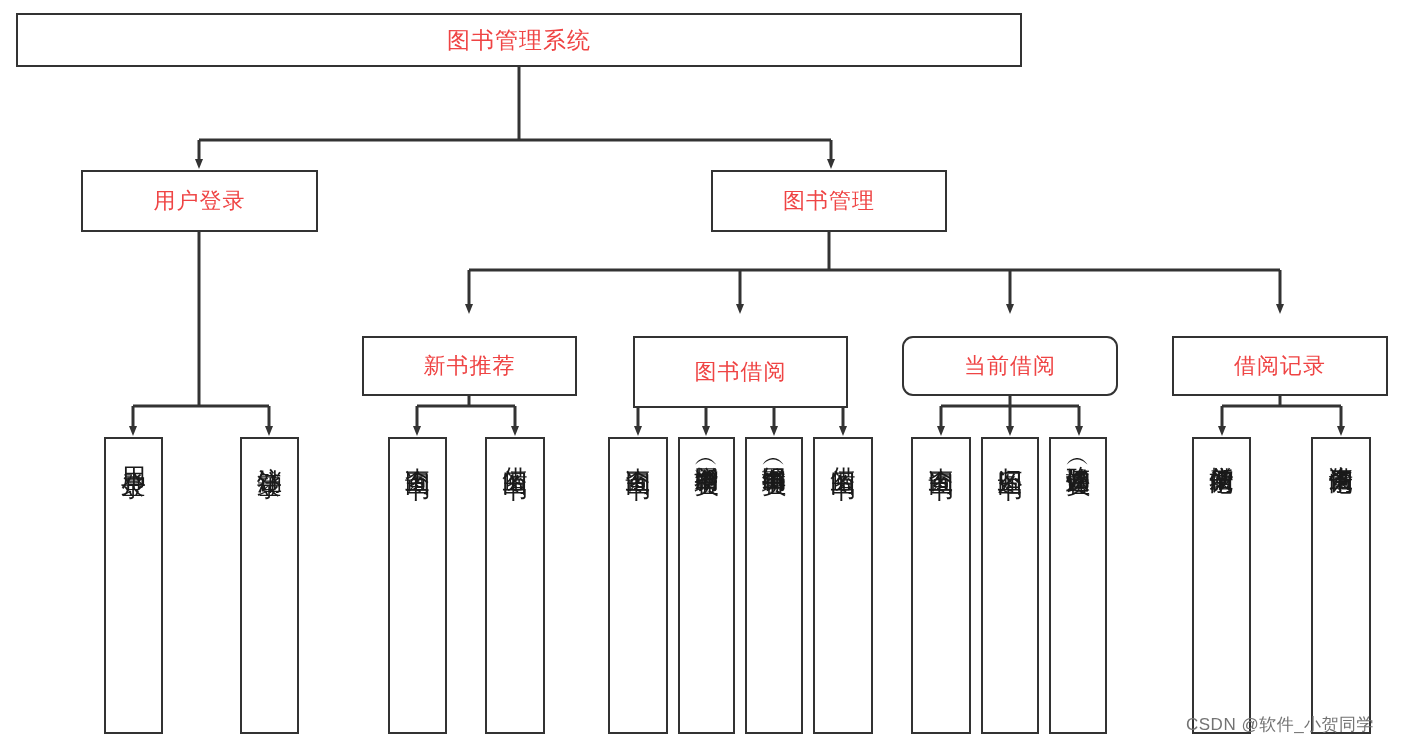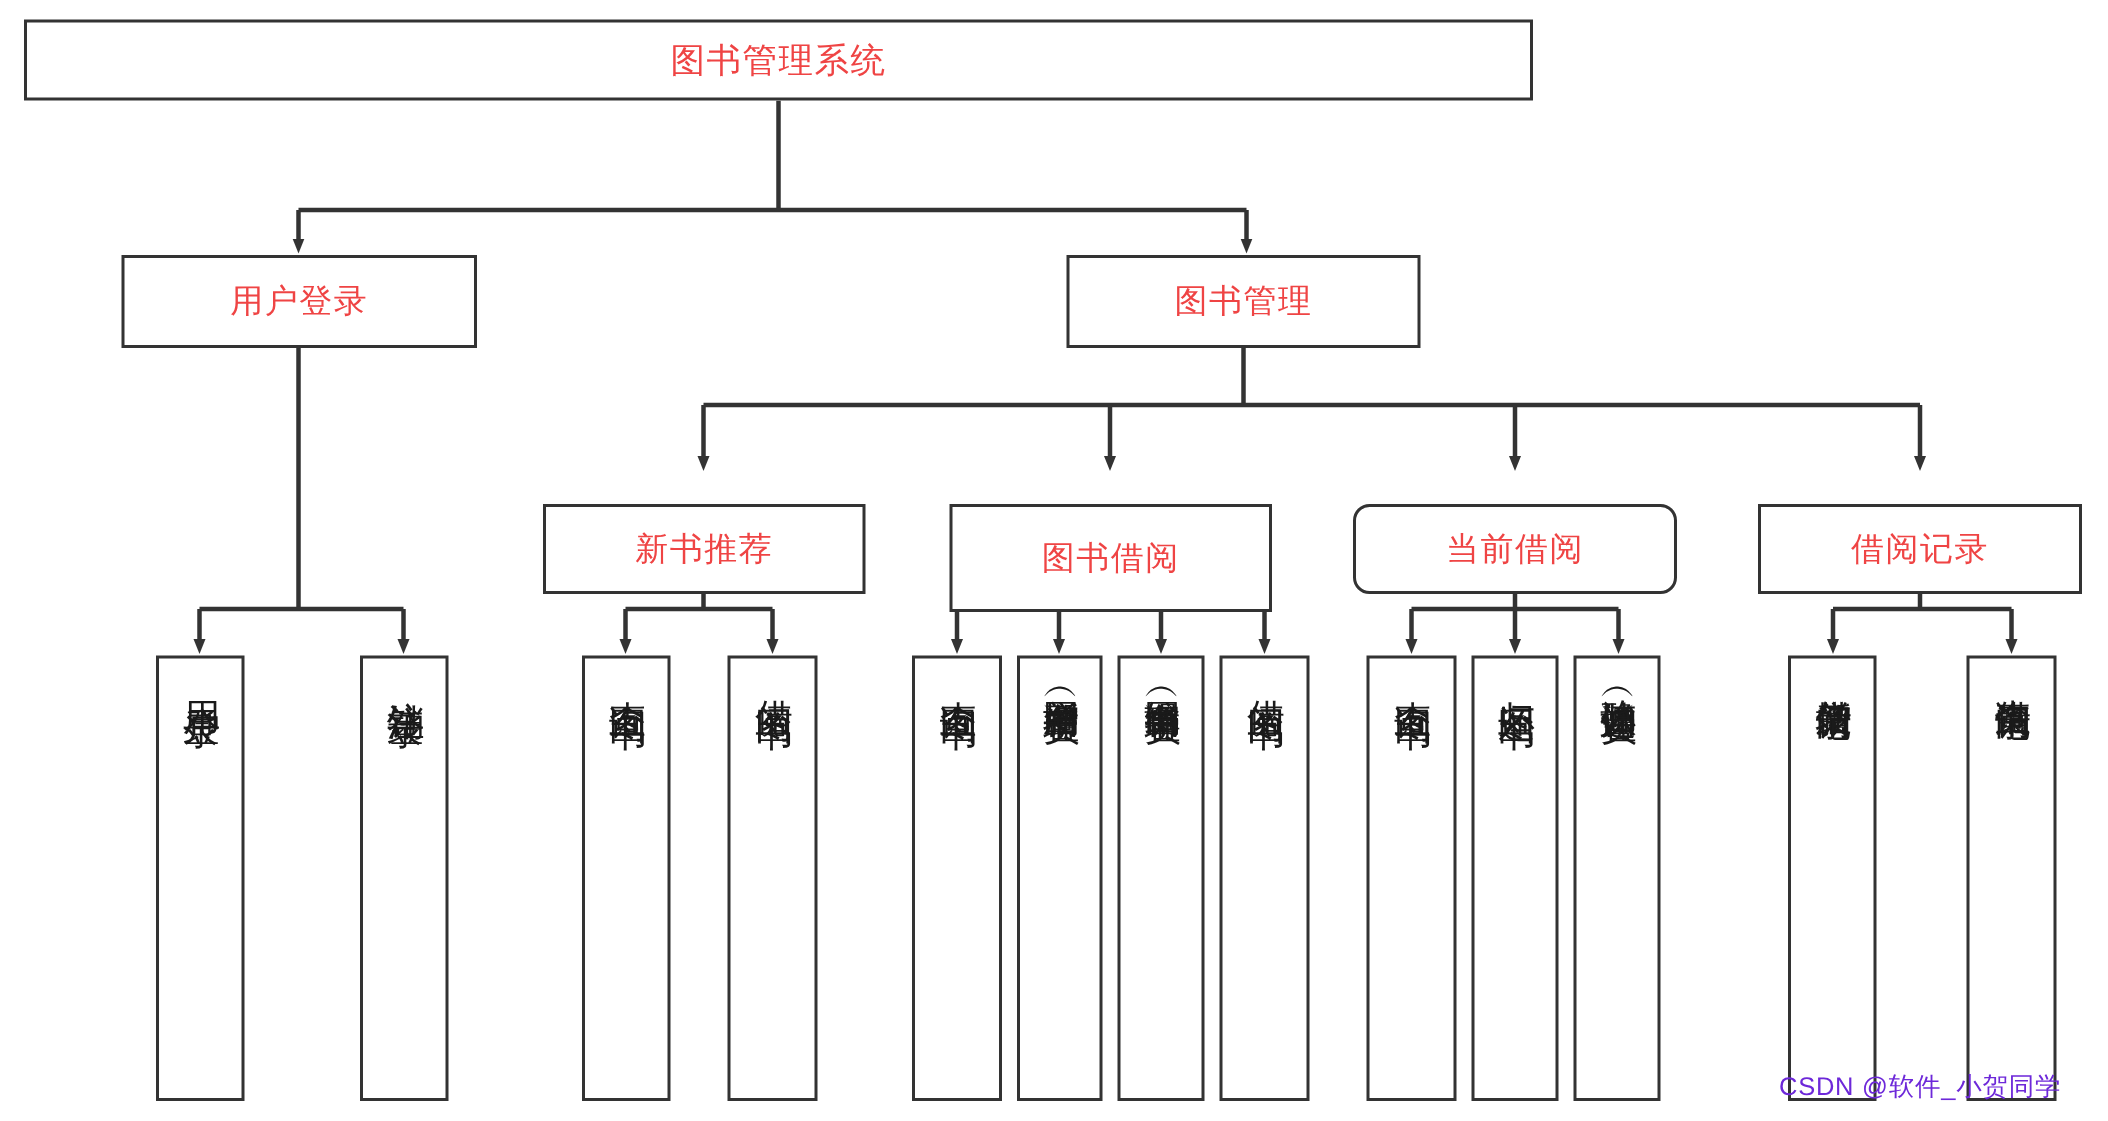--- a/index.html
+++ b/index.html
@@ -46,21 +46,21 @@
     letter-spacing:3px;
     color:#1a1a1a;
     white-space:nowrap;
   }
   .leaf.tall .vtext{font-size:24px;letter-spacing:1px;}
 
   #watermark{
     position:absolute;
     left:1186px;top:713px;
     font-size:17px;
-    color:#6d28d9;
+    color:#737373;
     white-space:nowrap;
     letter-spacing:0.5px;
   }
 </style>
 </head>
 <body>
 
 <div id="canvas">
 
   <svg id="svg-lines" viewBox="0 0 1405 747" xmlns="http://www.w3.org/2000/svg">

